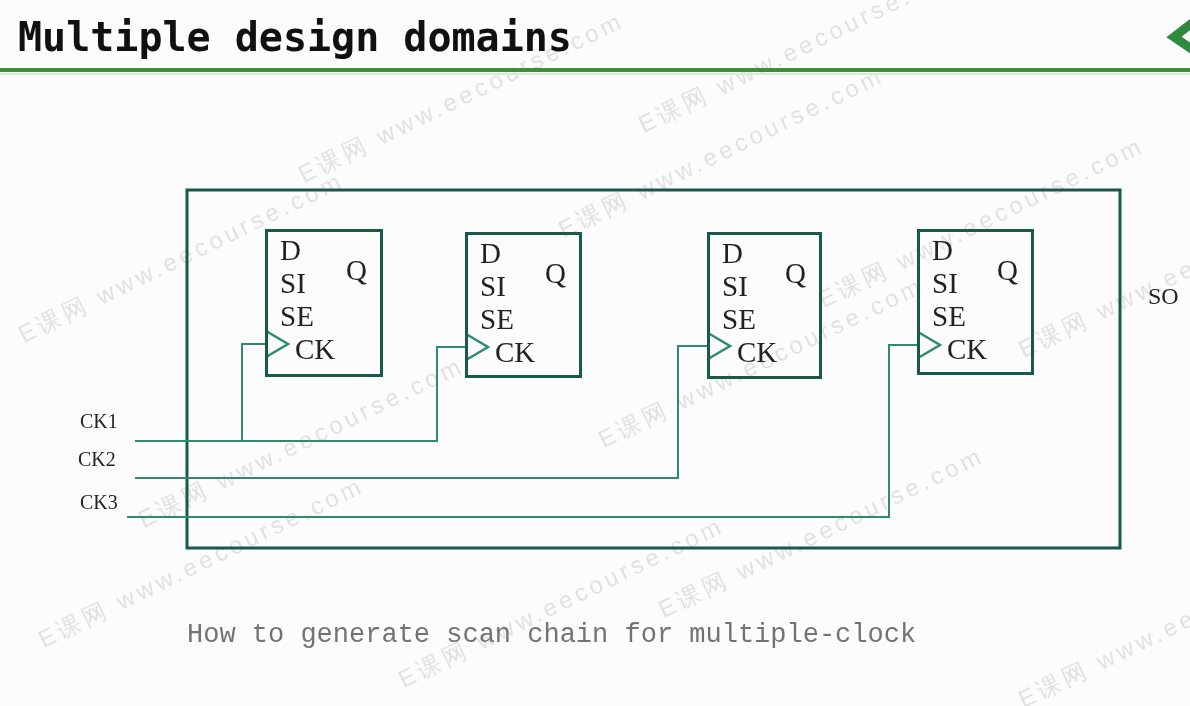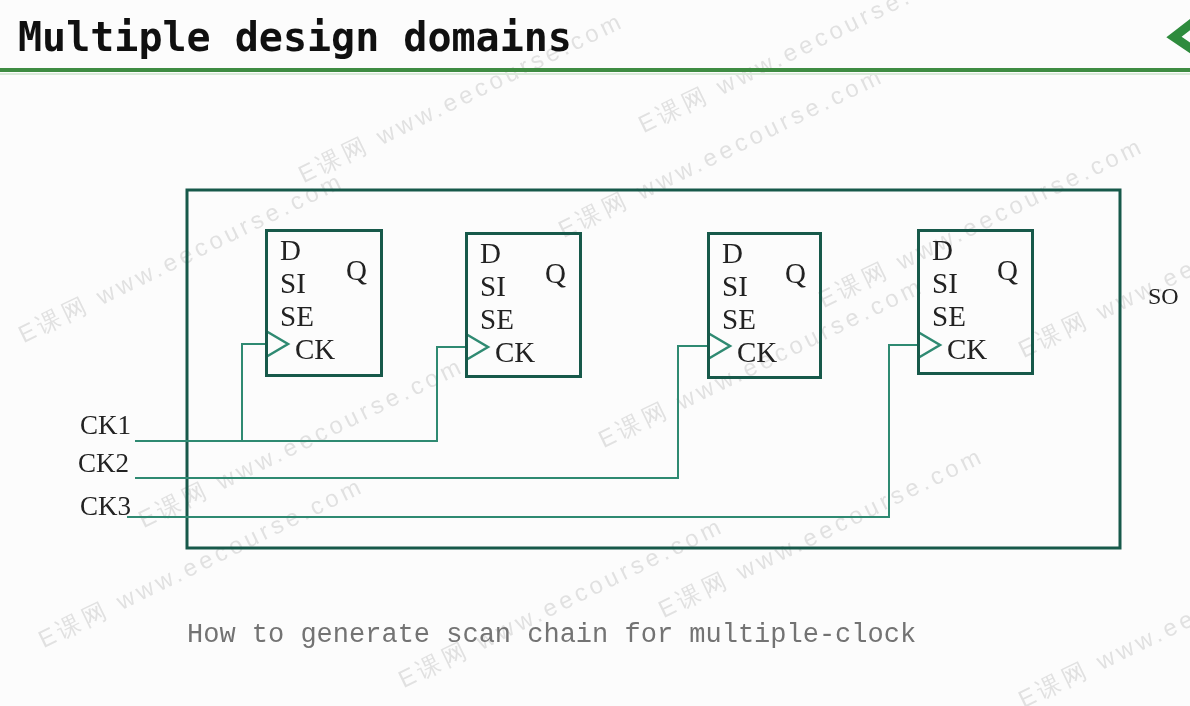--- a/index.html
+++ b/index.html
@@ -23,21 +23,21 @@
       background:#d9ead9;}
 
   
   .svg-layer{position:absolute;left:0;top:0;z-index:1;}
   .ff{position:absolute;border:3px solid #17594a;background:transparent;z-index:2;}
   .ff-pins{position:absolute;left:0;top:2px;font-size:29px;line-height:33px;color:#222;}
   .ff-pins .pin{display:block;padding-left:12px;}
   .ff-pins .pin-ck{padding-left:27px;}
   .ff-q{position:absolute;right:13px;top:22px;font-size:29px;color:#222;}
 
-  .net-label{position:absolute;font-size:27px;color:#222;z-index:3;}
+  .net-label{position:absolute;font-size:20px;color:#222;z-index:3;}
   .so-label{position:absolute;left:1148px;top:283px;font-size:24px;color:#222;z-index:3;}
 
   
   .question{position:absolute;left:187px;top:615px;z-index:4;
       font-family:"Liberation Mono",monospace;font-size:27px;line-height:40px;color:#737373;}
 </style>
 </head>
 <body>
 
 <div class="wm-layer">

